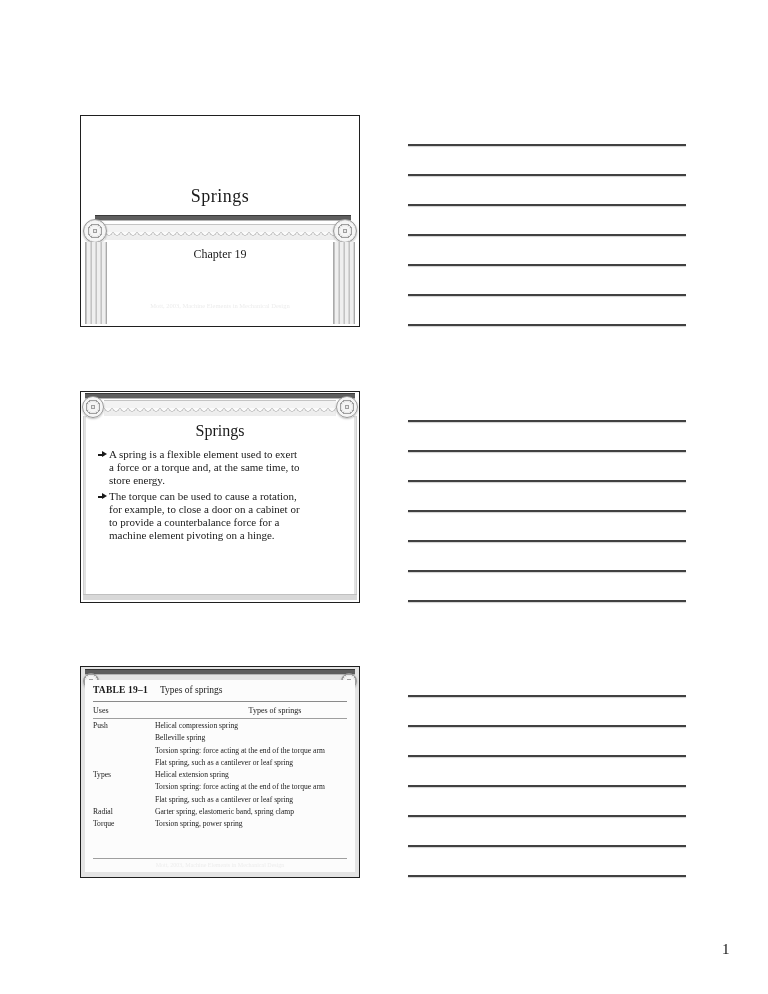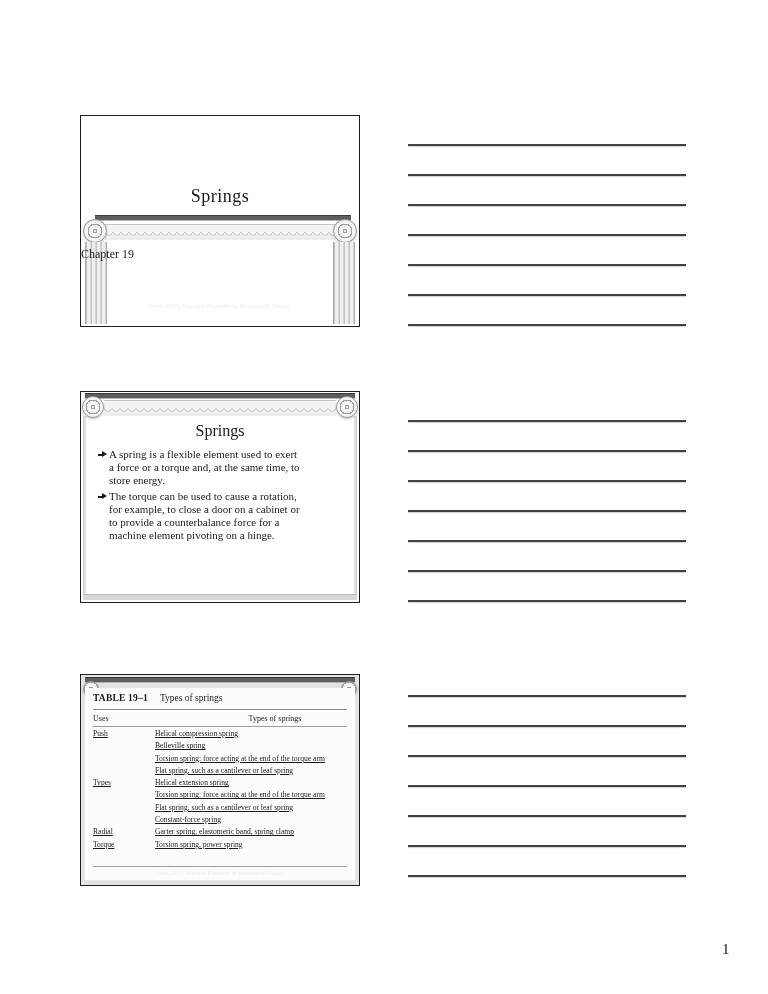--- a/index.html
+++ b/index.html
@@ -11,21 +11,21 @@
     color:#1a1a1a;
     overflow:hidden;
   }
   
   .slide{
     position:absolute;left:80px;width:280px;height:212px;
     border:1px solid #1f1f1f;background:#fff;box-sizing:border-box;
   }
   #slide1{top:115px;}
   #slide2{top:391px;}
-  #slide3{top:666px;background:#e4e4e4;margin-top:8px;}
+  #slide3{top:666px;background:#e4e4e4;}
 
   
   .ent-bar{position:absolute;height:4px;background:#5e5e5e;border-top:1px solid #3a3a3a;border-bottom:1px solid #b5b5b5;}
   .volute{
     position:absolute;border-radius:50%;
     background:repeating-radial-gradient(circle at 50% 50%, #e9e9e9 0 1.5px, #9f9f9f 1.5px 2.5px, #f5f5f5 2.5px 5px);
     border:1px solid #999;box-sizing:border-box;box-shadow:0 1px 2px rgba(0,0,0,.25);
   }
   .scallop-band{position:absolute;background:#f3f3f3;border-top:1px solid #c4c4c4;}
   .scallop-arcs{
@@ -37,21 +37,21 @@
     position:absolute;width:22px;
     background:
       repeating-linear-gradient(90deg,#c3c3c3 0 1px,#efefef 1px 4px,#d6d6d6 4px 5px);
     border-left:1px solid #aaa;border-right:1px solid #aaa;box-sizing:border-box;
   }
   .side-strip{position:absolute;width:3px;background:#e2e2e2;border-left:1px solid #cfcfcf;}
   .bottom-strip{position:absolute;height:5px;background:#d8d8d8;border-top:1px solid #c0c0c0;}
 
   
   .s1-title{position:absolute;top:70px;left:0;right:0;text-align:center;font-size:18px;letter-spacing:.5px;}
-  .s1-subtitle{position:absolute;top:131px;left:0;right:0;font-size:12px;}
+  .s1-subtitle{position:absolute;top:131px;left:0;right:0;text-align:center;font-size:12px;}
   .citation{position:absolute;left:0;right:0;text-align:center;font-size:6.5px;color:#ececec;}
 
   
   .s2-content{position:absolute;left:5px;right:5px;top:25px;bottom:8px;background:#fff;}
   .s2-title{position:absolute;top:30px;left:0;right:0;text-align:center;font-size:16px;}
   .bullets{position:absolute;top:56px;left:17px;width:254px;font-size:11px;line-height:13px;}
   .bullet{display:flex;margin-bottom:3px;}
   .bullet .btext{white-space:pre-line;}
   .arrow-glyph{position:relative;width:11px;height:13px;flex:none;}
   .arrow-glyph::before{content:"";position:absolute;left:0;top:6px;width:6px;height:1.6px;background:#1a1a1a;}
@@ -64,21 +64,21 @@
     box-sizing:border-box;padding:5px 8px 0 8px;display:flex;flex-direction:column;
   }
   .t-titlerow{font-size:9.5px;height:16px;}
   .t-label{font-weight:bold;letter-spacing:.2px;}
   .t-title{margin-left:12px;}
   .t-rule{border:none;border-top:1px solid #8a8a8a;margin:0;}
   .t-rule.light{border-top-color:#9f9f9f;}
   .t-header{display:grid;grid-template-columns:62px 1fr;font-size:8px;height:16px;align-items:center;gap:48px;}
   .t-header .h2{text-align:center;}
   .t-body{font-size:7.6px;line-height:12.3px;padding-top:1px;}
-  .trow{display:grid;grid-template-columns:62px 1fr;white-space:nowrap;text-decoration:underline;}
+  .trow{display:grid;grid-template-columns:62px 1fr;white-space:nowrap;}
   .t-foot{margin-top:auto;}
   .t-citation{text-align:center;font-size:6px;color:#ededed;height:13px;line-height:13px;}
 
   
   .note-group{position:absolute;left:408px;width:278px;}
   .note-line{height:2px;background:#414141;margin-bottom:28px;box-shadow:0 1px 1px rgba(0,0,0,.18);}
 
   .page-number{position:absolute;top:941px;left:722px;font-size:15px;color:#111;}
 </style>
 </head>
@@ -162,24 +162,20 @@
         </div>
         <div class="trow">
           <span></span>
           <span>Torsion spring: force acting at the end of the torque arm</span>
         </div>
         <div class="trow">
           <span></span>
           <span>Flat spring, such as a cantilever or leaf spring</span>
         </div>
         <div class="trow">
-          <span></span>
-          <span>Constant-force spring</span>
-        </div>
-        <div class="trow">
           <span>Radial</span>
           <span>Garter spring, elastomeric band, spring clamp</span>
         </div>
         <div class="trow">
           <span>Torque</span>
           <span>Torsion spring, power spring</span>
         </div>
       </div>
     <div class="t-foot">
       <hr class="t-rule light">

